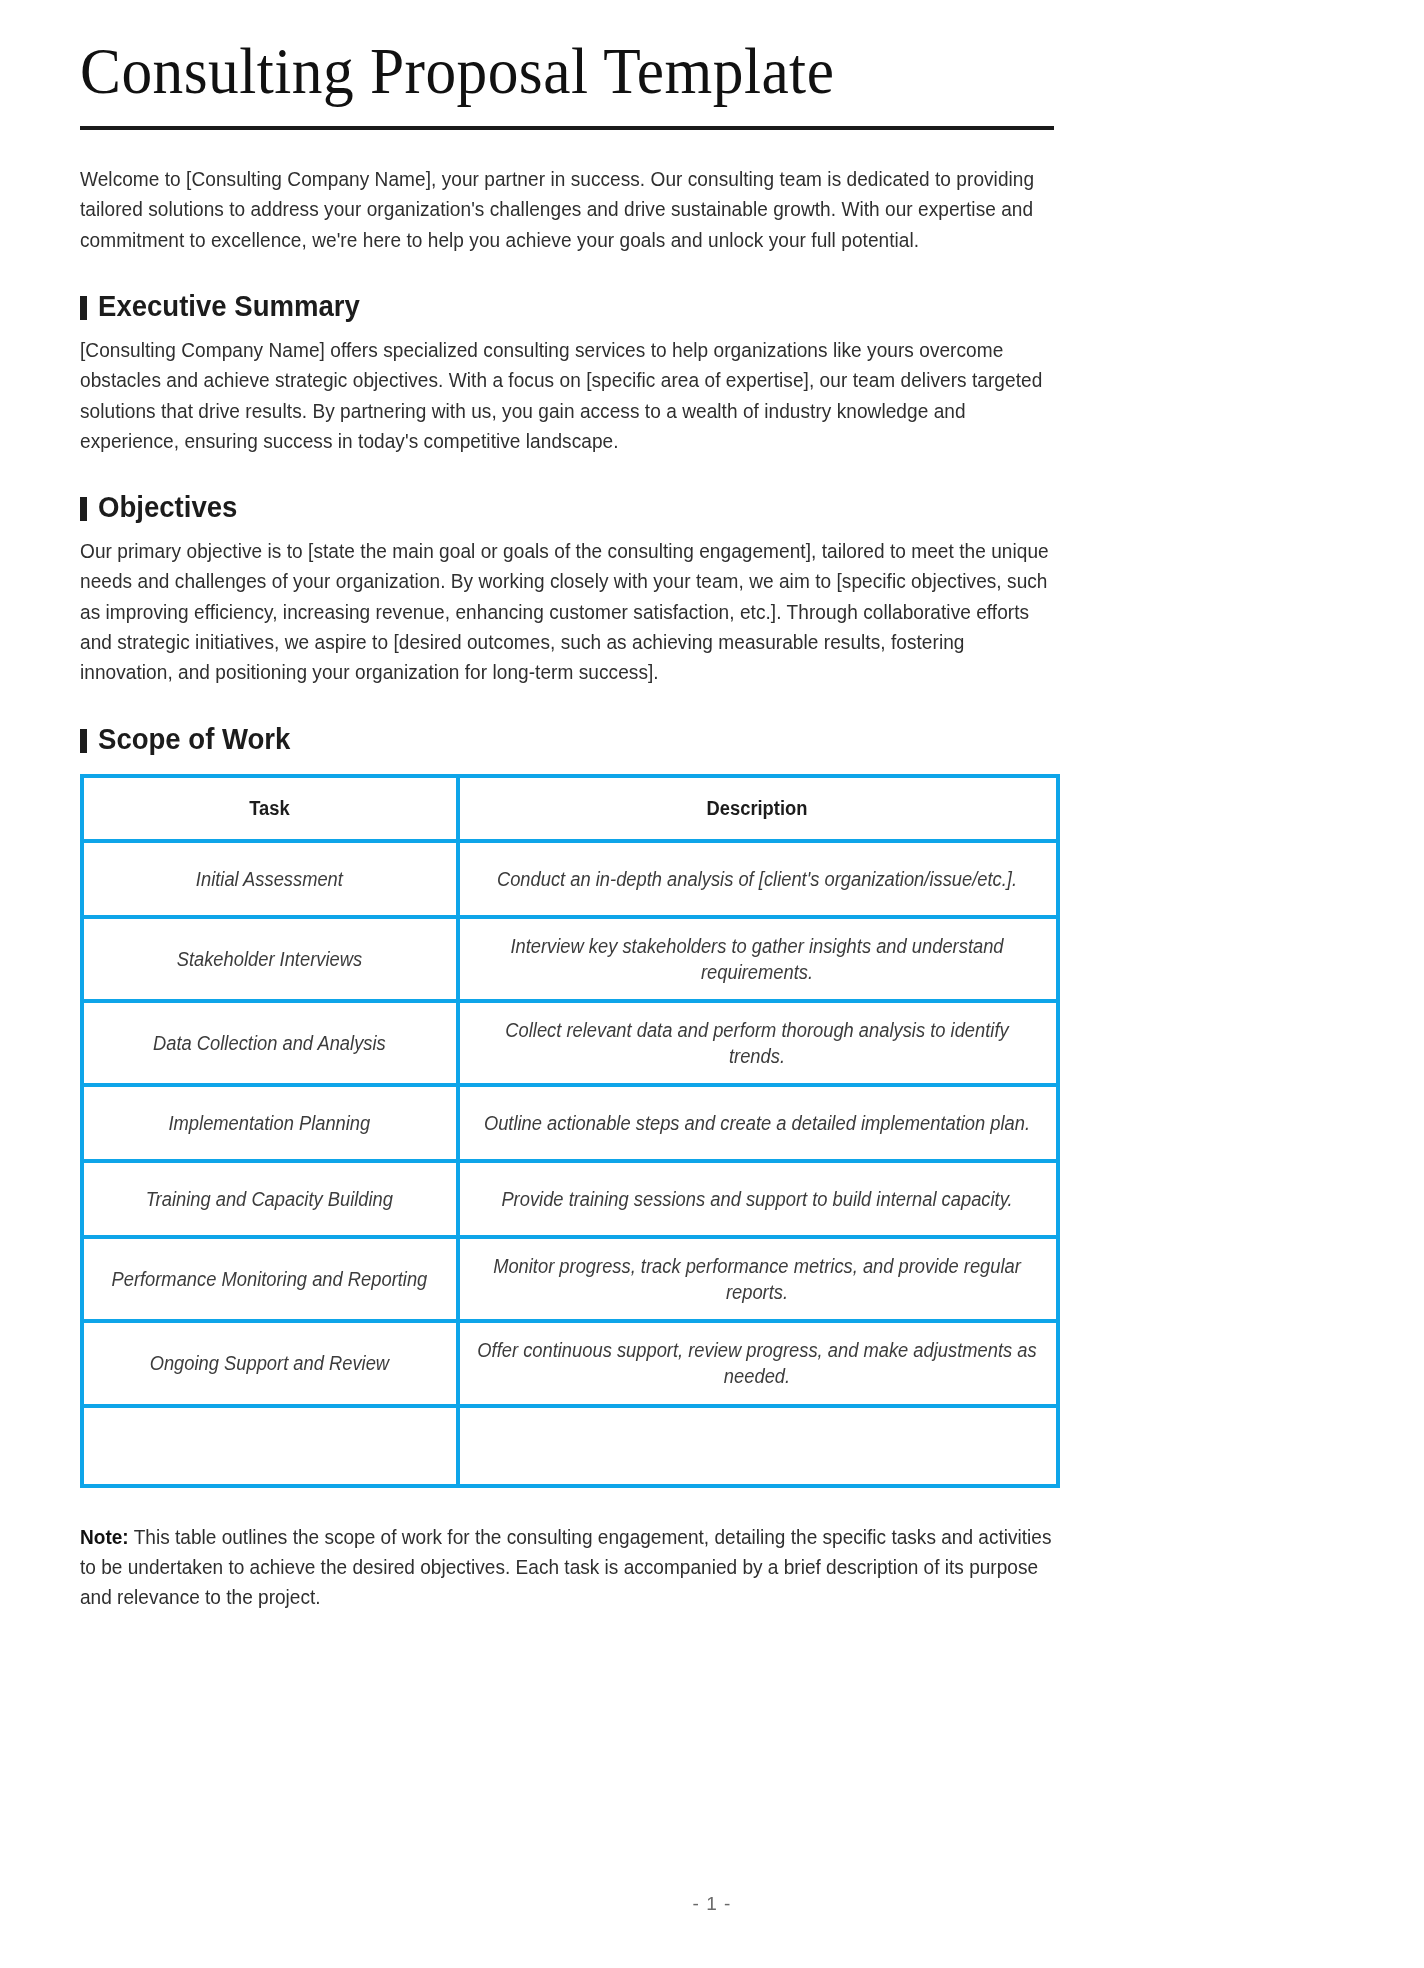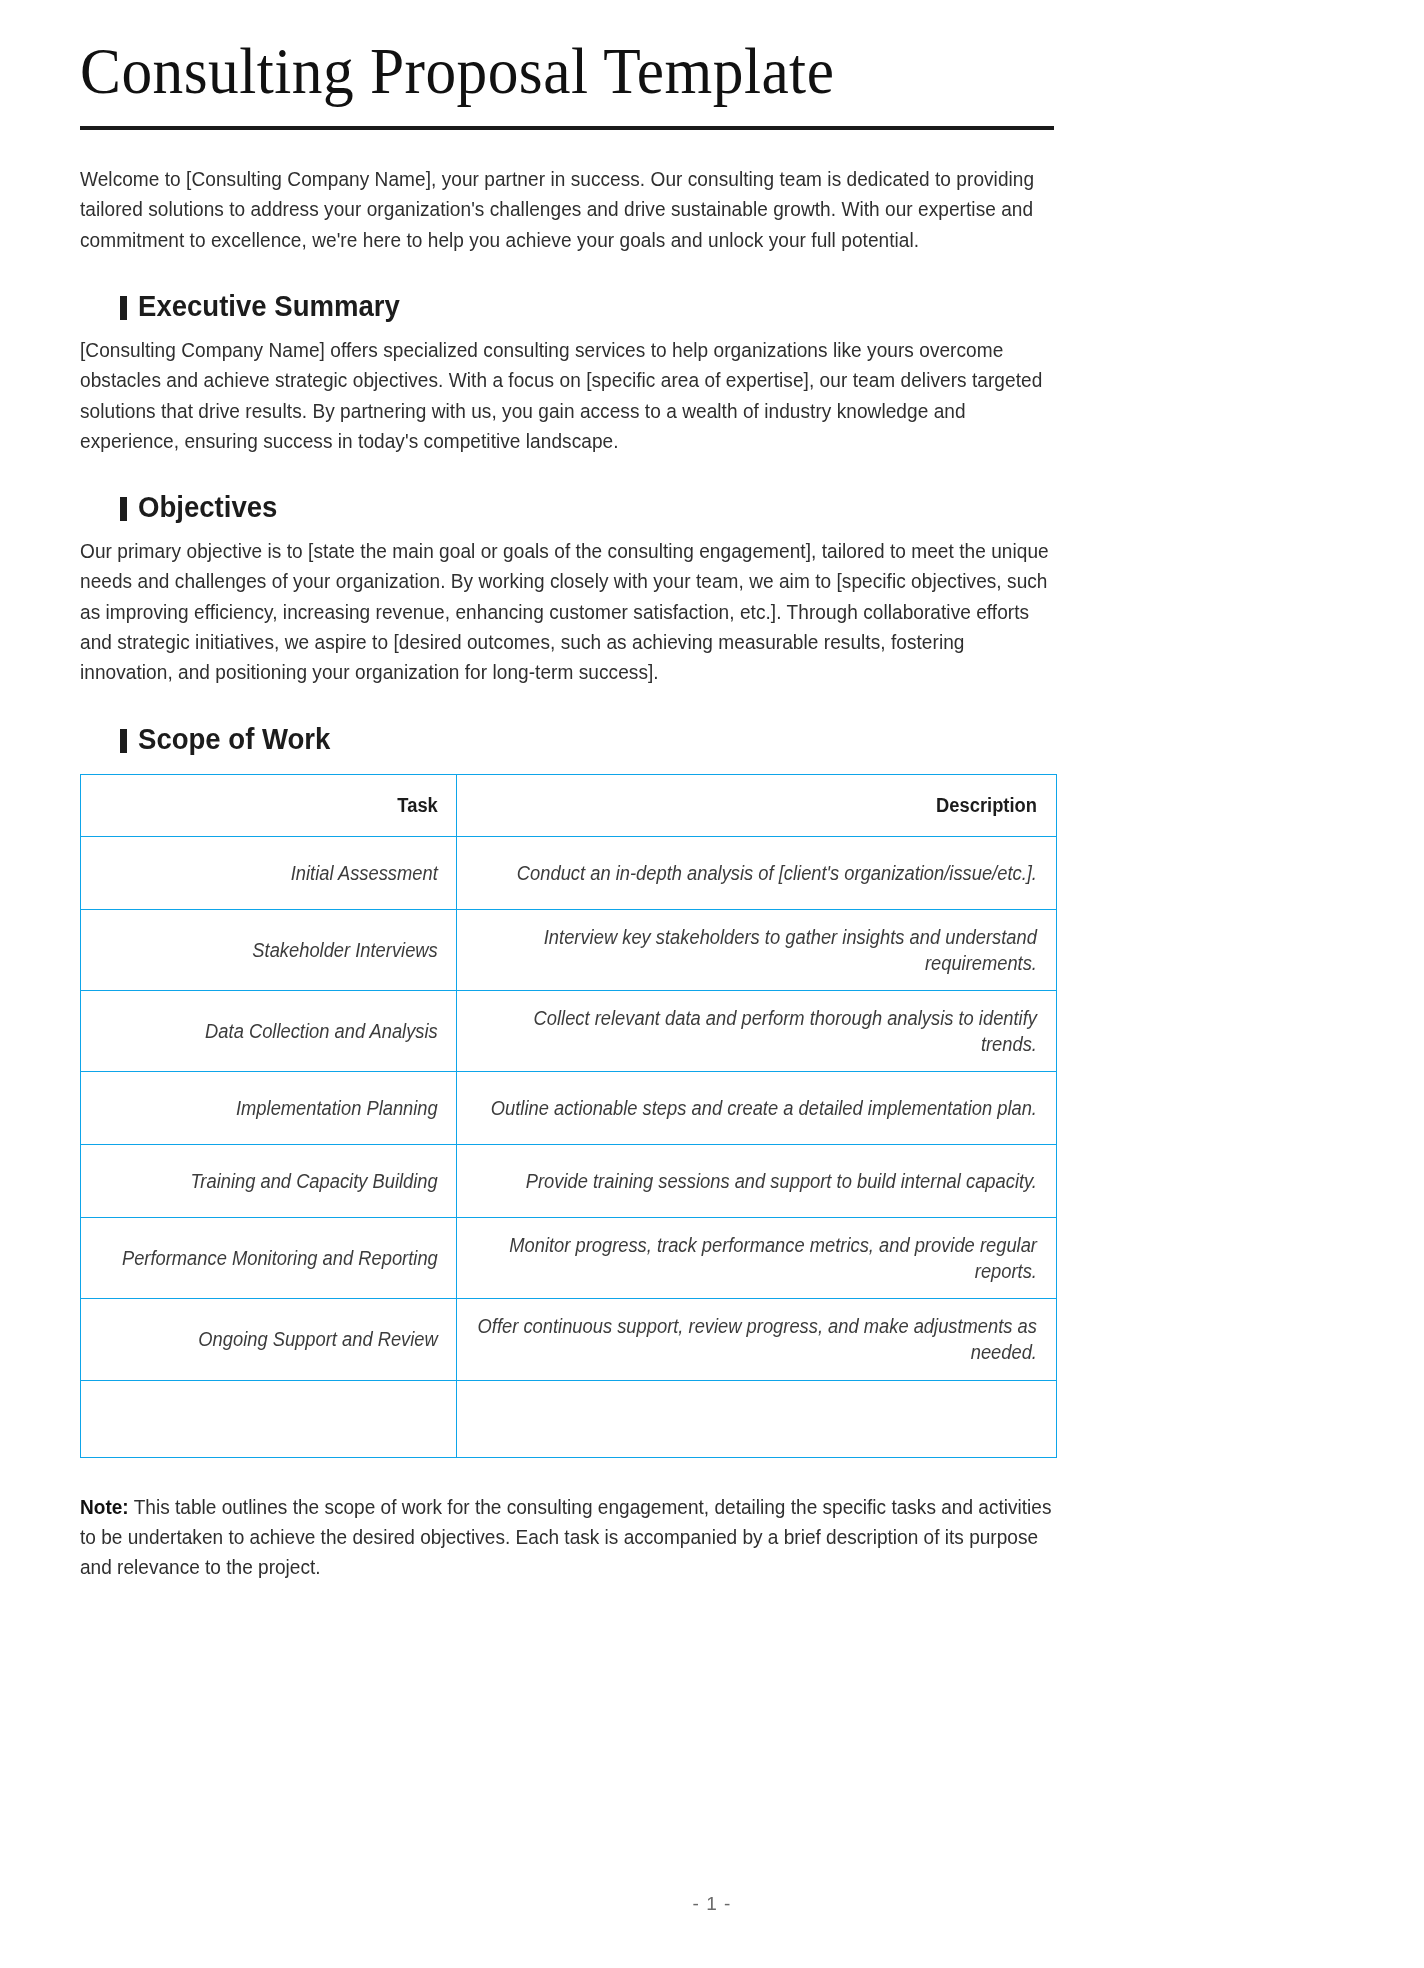--- a/index.html
+++ b/index.html
@@ -64,21 +64,20 @@
     letter-spacing: 0.05px;
   }
   .intro-para { margin-top: 34px; }
 
   
   .section-head {
     display: flex;
     align-items: center;
     margin-top: 36px;
     margin-bottom: 10px;
-    margin-left: 40px;
   }
   .head-bar {
     width: 7px;
     height: 24px;
     background: #1c1c1c;
     flex: 0 0 auto;
     margin-right: 11px;
     margin-top: 2px;
   }
   .head-text {
@@ -98,23 +97,23 @@
     margin-top: 18px;
     width: 976px;
   }
   table.sow {
     border-collapse: collapse;
     width: 976px;
     table-layout: fixed;
     background: #ffffff;
   }
   table.sow th, table.sow td {
-    border: 1px solid #0ea5e9;
+    border: 4px solid #0ea5e9;
     vertical-align: middle;
-    text-align: right;
+    text-align: center;
     padding: 14px 17px;
   }
   table.sow col.c-task { width: 376px; }
   table.sow col.c-desc { width: 600px; }
 
   table.sow th {
     font-size: 19.5px;
     font-weight: 700;
     color: #1c1c1c;
     padding-top: 19px;

